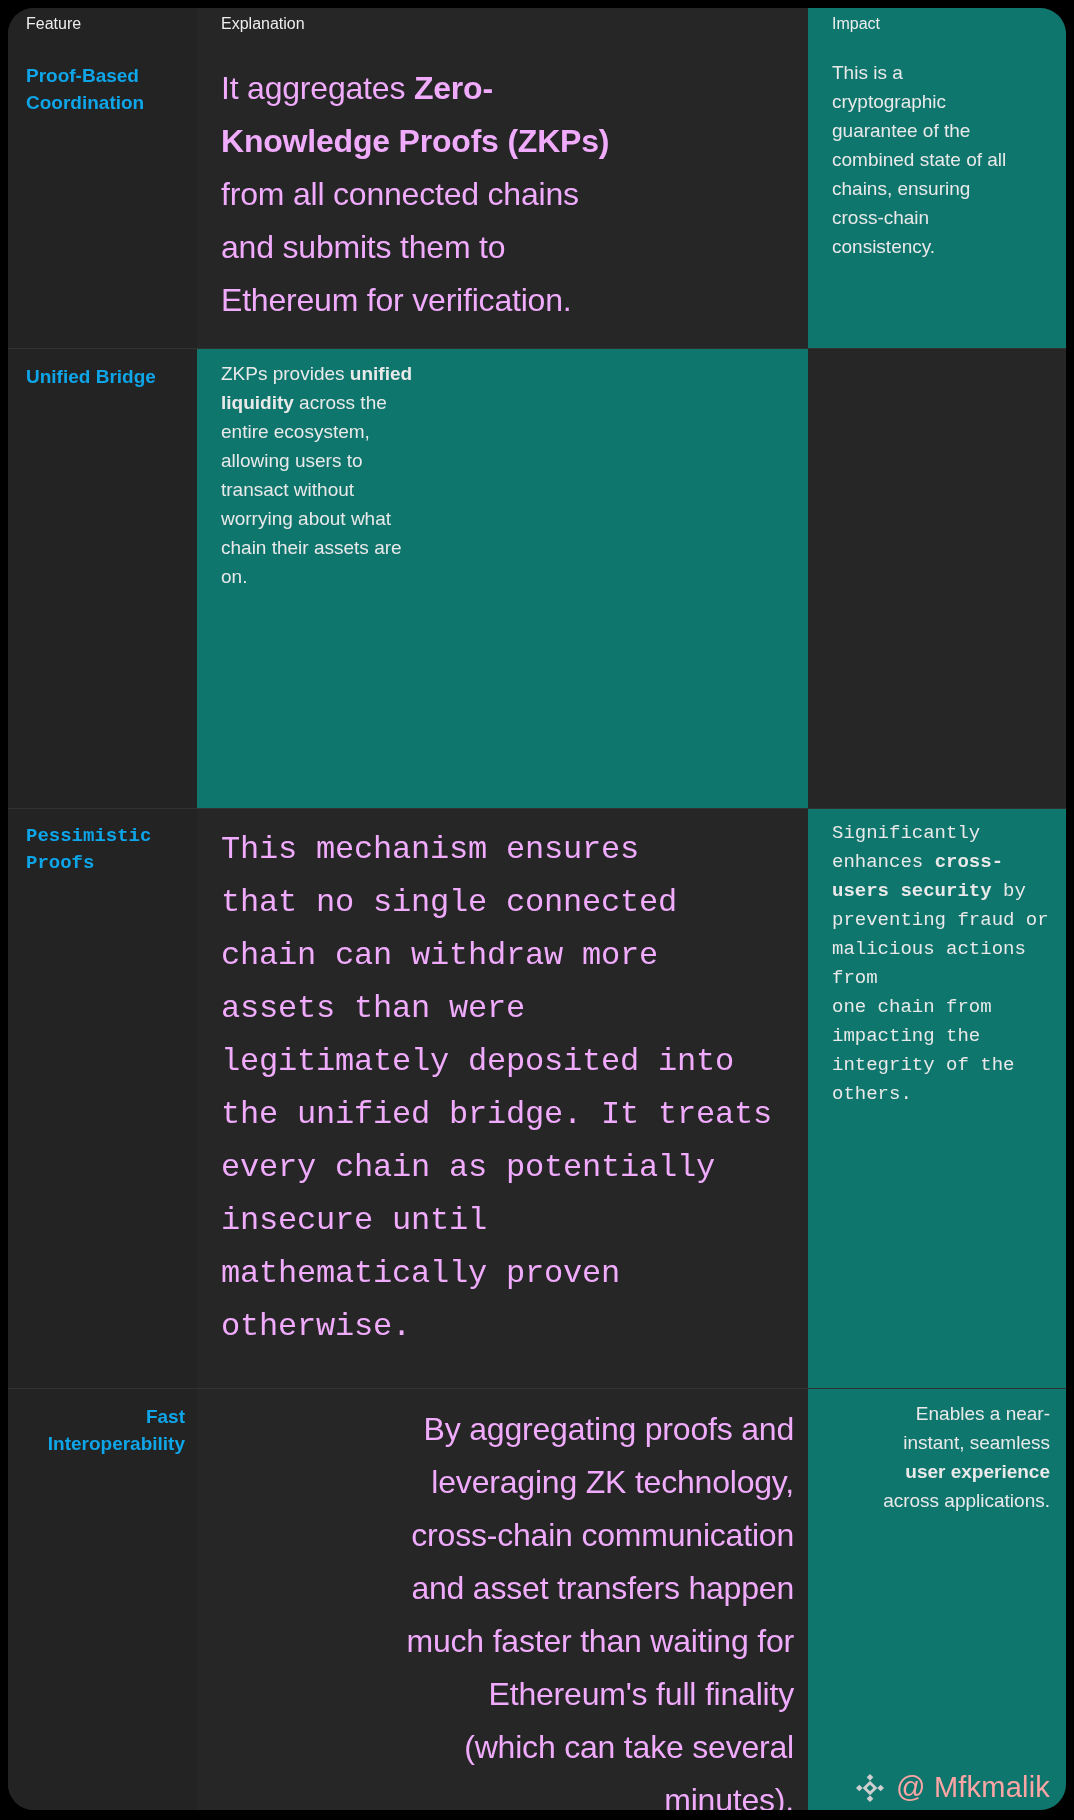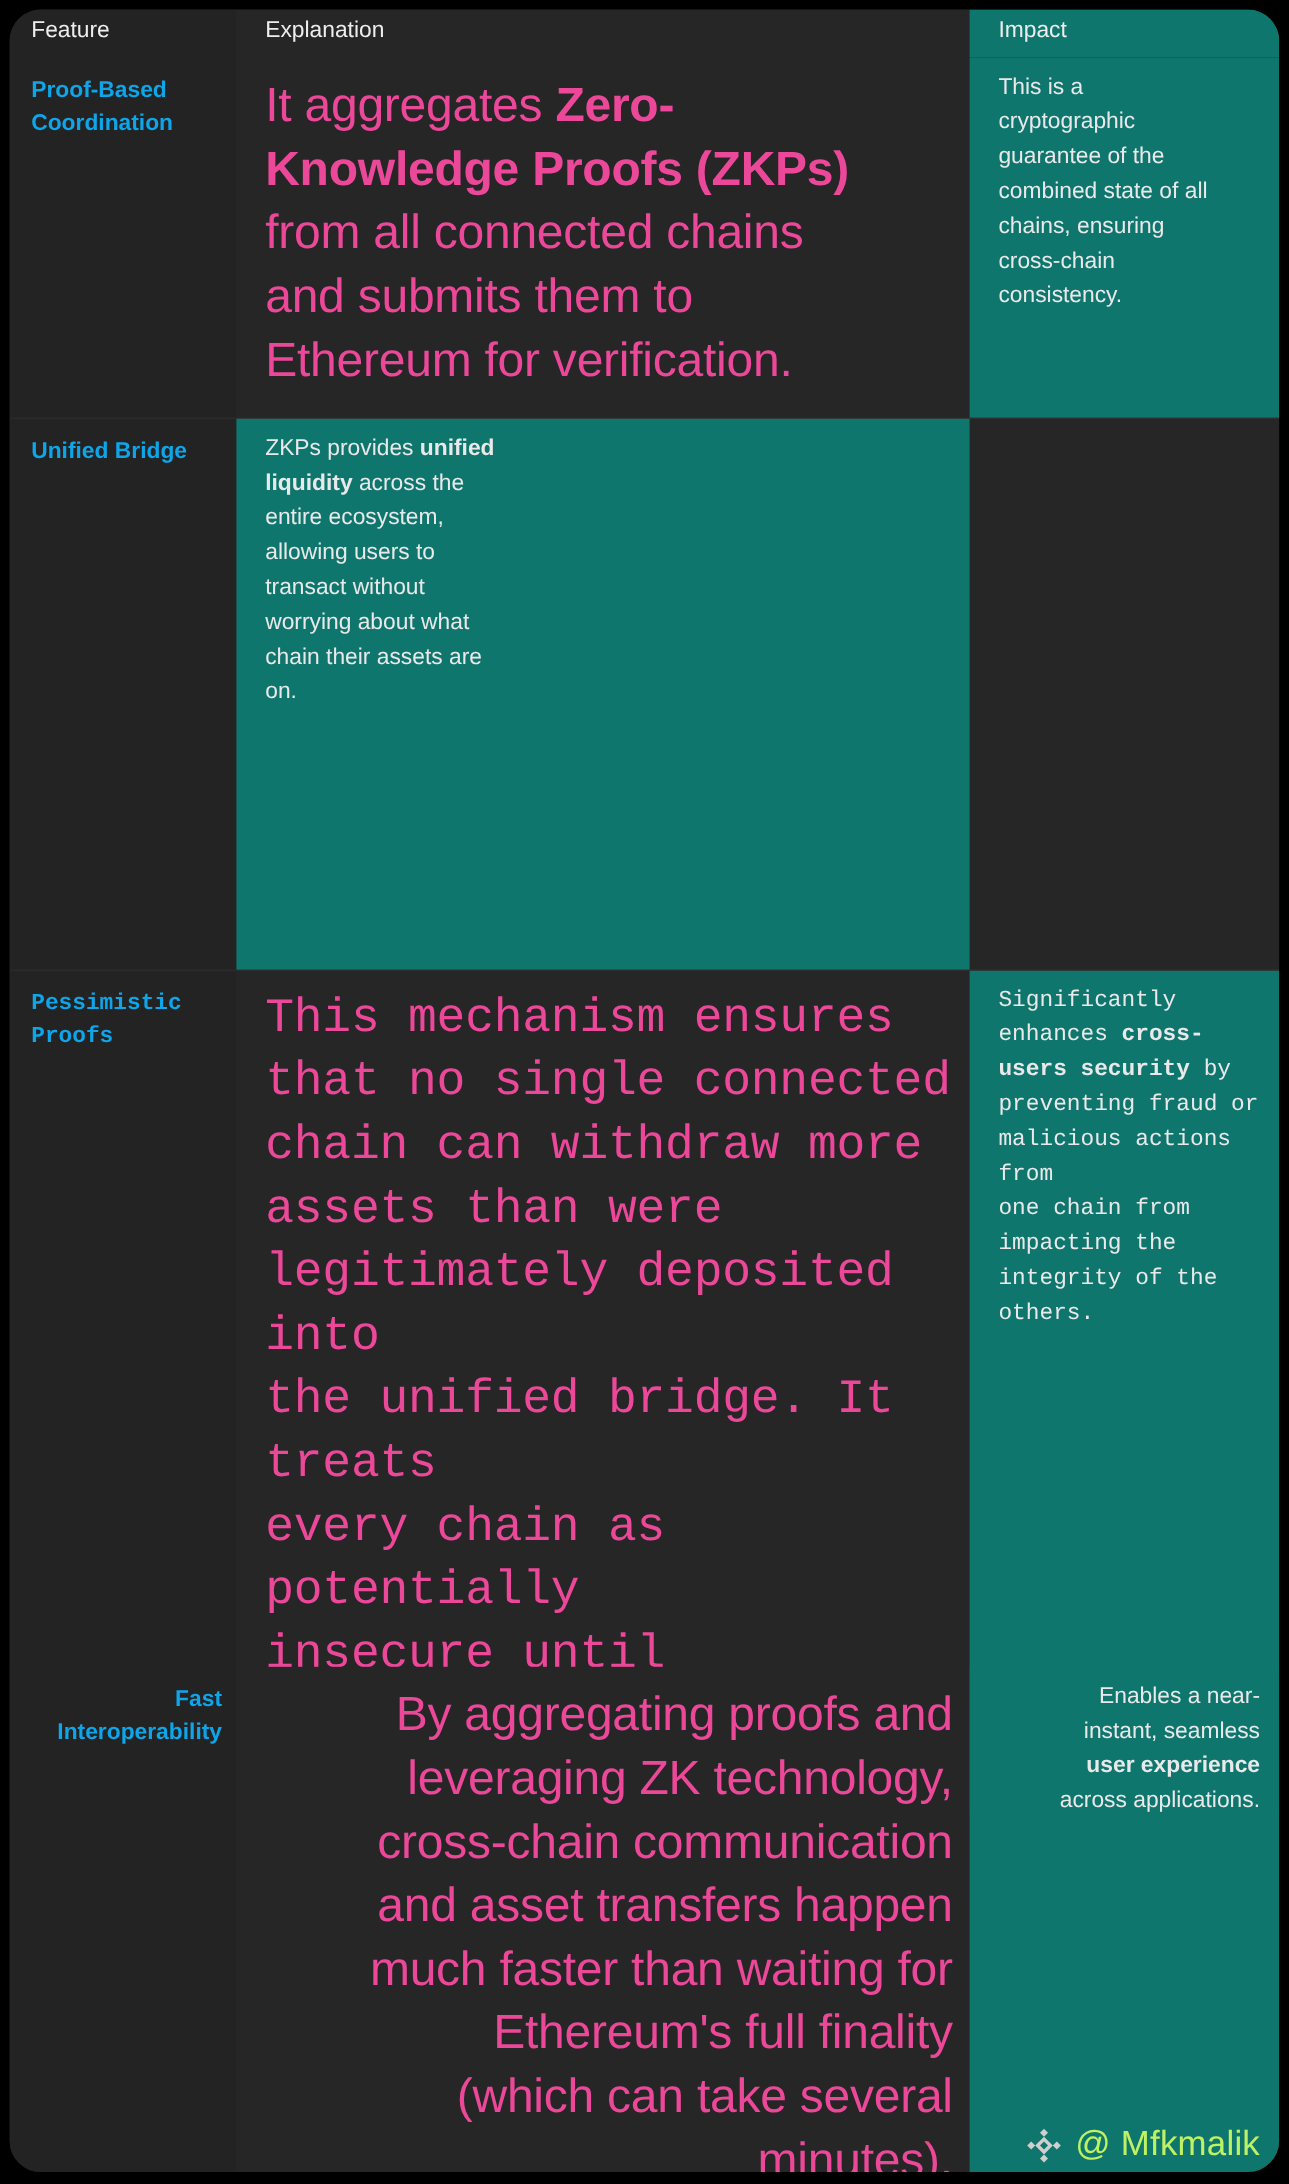--- a/index.html
+++ b/index.html
@@ -12,51 +12,51 @@
     position:absolute;left:8px;top:8px;width:1058px;height:1802px;
     background:#262626;border-radius:26px;overflow:hidden;
     display:flex;flex-direction:column;
   }
   .row{
     display:grid;grid-template-columns:189px 611px 258px;
     flex:0 0 auto;box-sizing:border-box;
   }
   .header-row{height:40px;}
   .cell{box-sizing:border-box;overflow:visible;}
-  .hcell{font-size:19px;font-weight:400;color:#ededed;padding-top:7px;}
+  .hcell{font-size:16px;font-weight:400;color:#ededed;padding-top:7px;}
   .col-f{background:#232323;}
   .col-e{background:#262626;}
   .col-i{background:#0f766e;}
   .hcell.col-f{padding-left:18px;}
   .hcell.col-e{padding-left:24px;}
   .hcell.col-i{padding-left:24px;}
   .cell-feature{
     padding:14px 12px 0 18px;font-size:19px;font-weight:700;
     line-height:27px;color:#0ea5e9;white-space:pre-line;
   }
   .cell-explanation{
-    padding:14px 14px 0 24px;font-size:40px;font-weight:400;
-    line-height:53px;color:#ec4899;white-space:pre-line;letter-spacing:-0.2px;
+    padding:14px 14px 0 24px;font-size:32px;font-weight:400;
+    line-height:53px;color:#f0abfc;white-space:pre-line;letter-spacing:-0.2px;
   }
   .cell-impact{
     padding:10px 16px 0 24px;font-size:19px;font-weight:400;
     line-height:29px;color:#e9e9e9;white-space:pre-line;
   }
   .b{font-weight:700;}
   #rows-container .body-row:nth-child(1){height:300px;}
   #rows-container .body-row:nth-child(2){height:460px;}
   #rows-container .body-row:nth-child(3){height:580px;font-family:Liberation Mono, monospace;}
   #rows-container .body-row:nth-child(4){height:422px;text-align:right;}
   #rows-container .body-row + .body-row{border-top:1px solid rgba(255,255,255,0.06);}
   .watermark{
     position:absolute;right:16px;bottom:6px;display:flex;align-items:center;
     gap:10px;z-index:5;
   }
   .watermark .wm-text{
-    font-size:29px;font-weight:500;color:#bef264;letter-spacing:0.2px;
+    font-size:29px;font-weight:500;color:#fca5a5;letter-spacing:0.2px;
   }
   .wm-logo{width:32px;height:32px;display:block;}
 </style>
 </head>
 <body>
 
 <div class="page">
   <div class="panel">
 
     <div class="row header-row">

